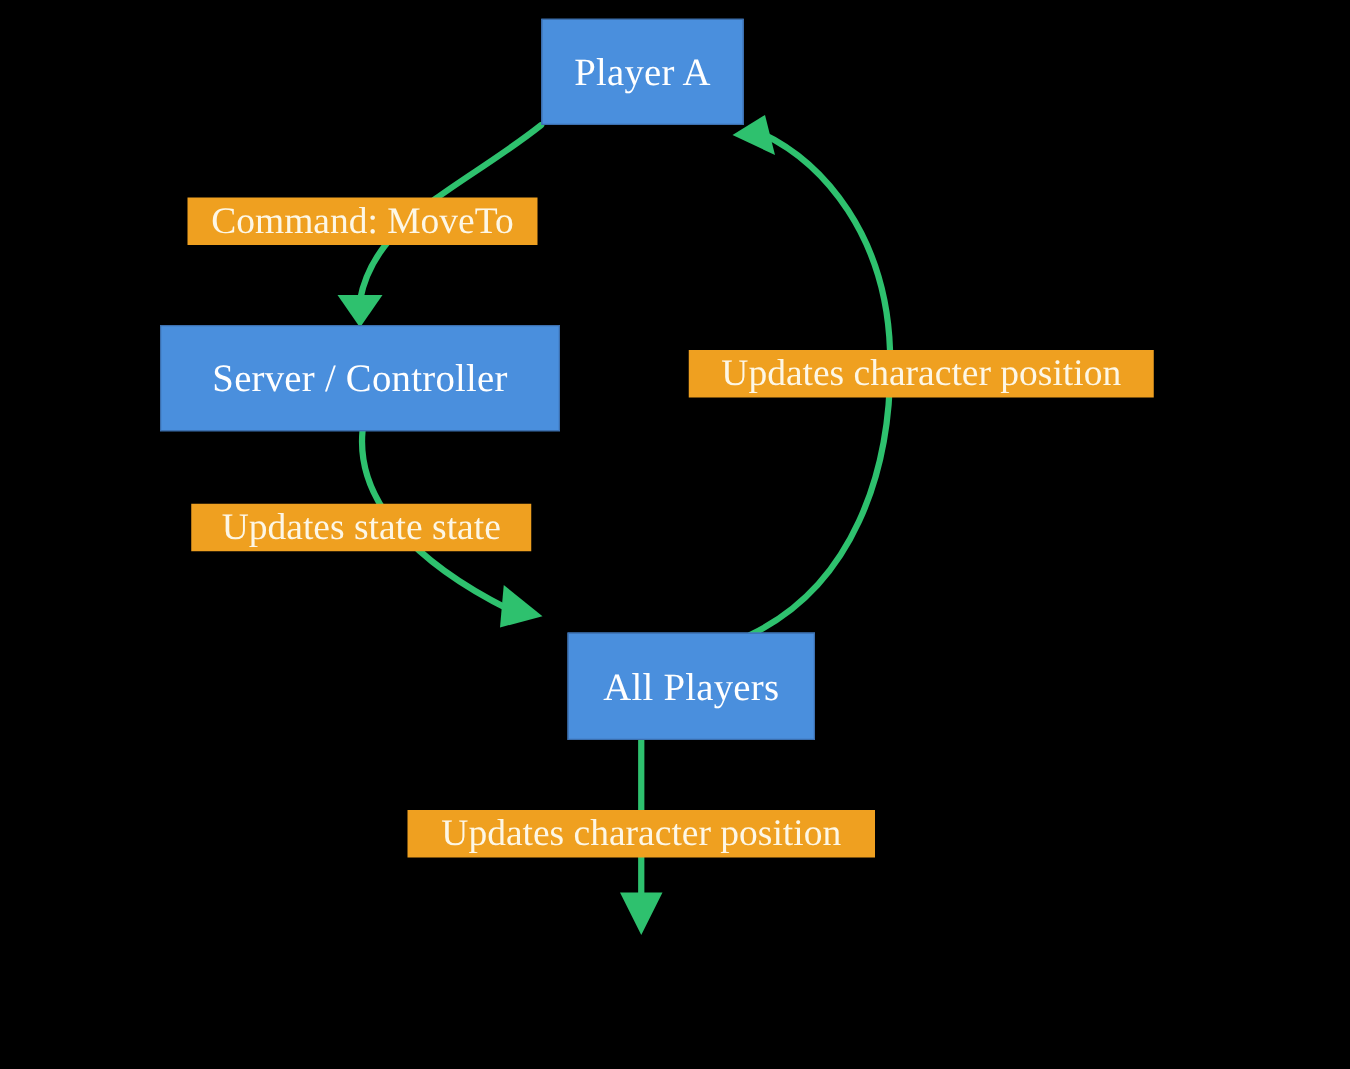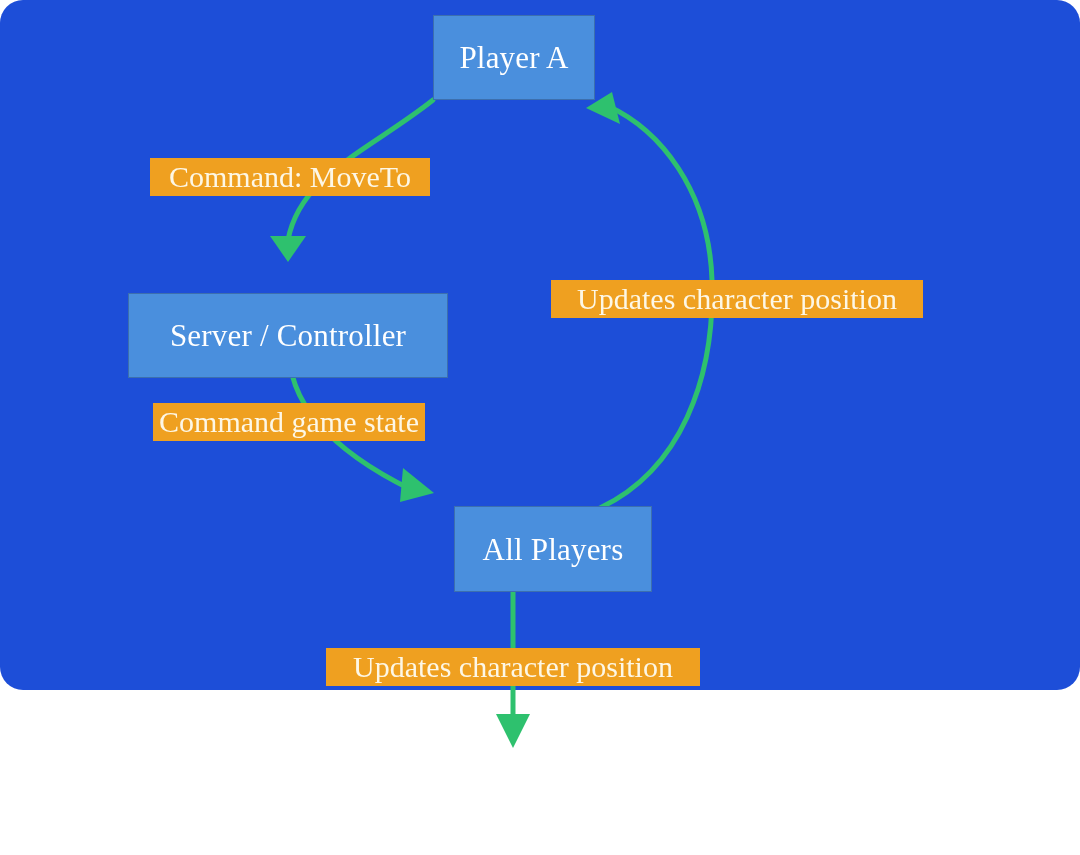--- a/index.html
+++ b/index.html
@@ -9,23 +9,22 @@
   }
   body {
     width: 1080px;
     height: 855px;
     font-family: "Liberation Serif", "DejaVu Serif", serif;
     overflow: hidden;
   }
   #diagram-root {
     position: relative;
     width: 1080px;
-    height: 690px;
-    background: #1d4ed8;
-    border-radius: 23px;
+    height: 855px;
+    background: #000000;
   }
   #edges-layer {
     position: absolute;
     left: 0;
     top: 0;
     width: 1080px;
     height: 855px;
   }
   .node-box {
     position: absolute;
@@ -87,35 +86,35 @@
     <g>
       <path d="M 513 592 L 513 718" fill="none" stroke="#2ec16e" stroke-width="5" stroke-linecap="butt"></path>
       <path d="M 496 714 L 530 714 L 513 748 Z" fill="#2ec16e"></path>
     </g>
   </svg>
 
   <div class="node-box" style="left:433px; top:15px; width:162px; height:85px;">
     <span>Player A</span>
   </div>
 
-  <div class="node-box" style="left:128px; top:260px; width:320px; height:85px;margin-top:33px;">
+  <div class="node-box" style="left:128px; top:260px; width:320px; height:85px;">
     <span>Server / Controller</span>
   </div>
 
   <div class="node-box" style="left:414px; top:506px; width:198px; height:86px;margin-left:40px;">
     <span>All Players</span>
   </div>
 
 
   <div class="edge-label" style="left:150px; top:158px; width:280px; height:38px;">
     <span>Command: MoveTo</span>
   </div>
 
   <div class="edge-label" style="left:153px; top:403px; width:272px; height:38px;">
-    <span>Command game state</span>
+    <span>Updates state state</span>
   </div>
 
   <div class="edge-label" style="left:551px; top:280px; width:372px; height:38px;">
     <span>Updates character position</span>
   </div>
 
   <div class="edge-label" style="left:326px; top:648px; width:374px; height:38px;">
     <span>Updates character position</span>
   </div>
 

